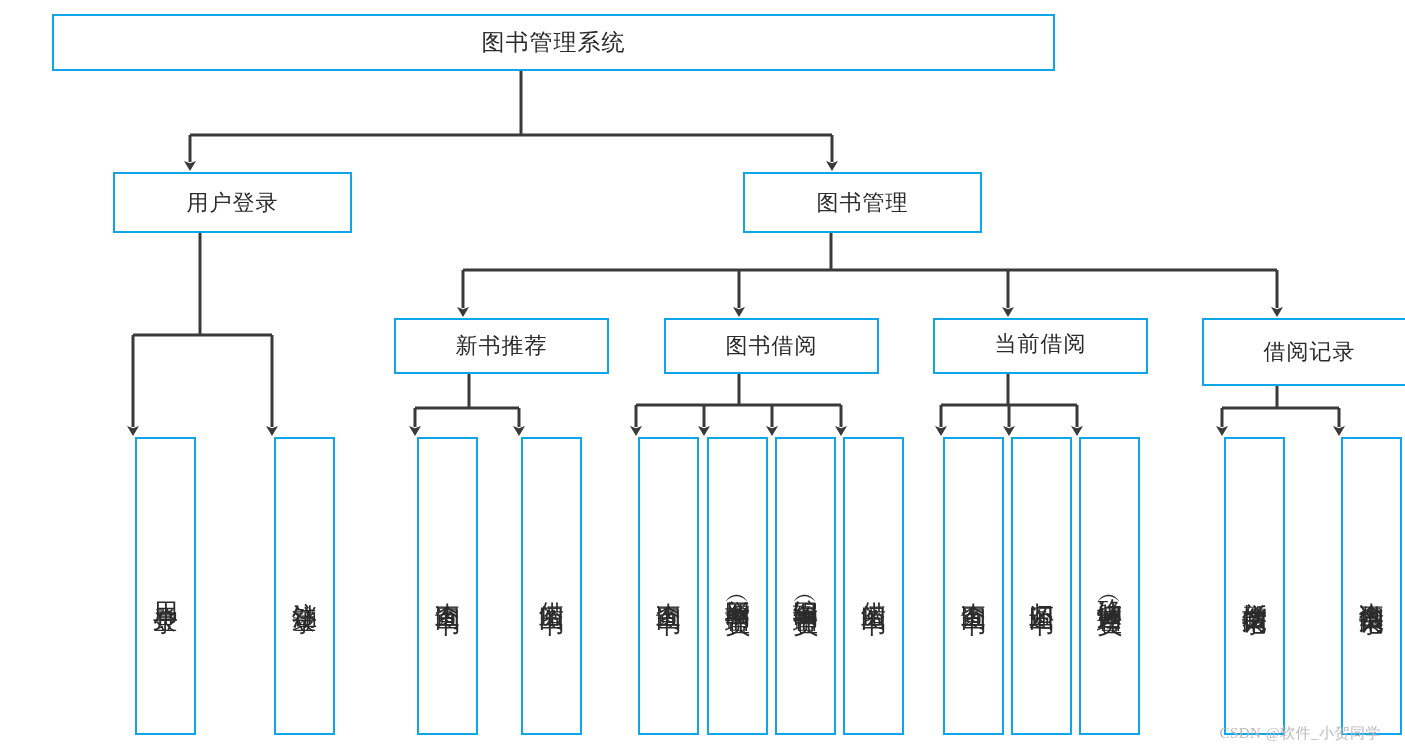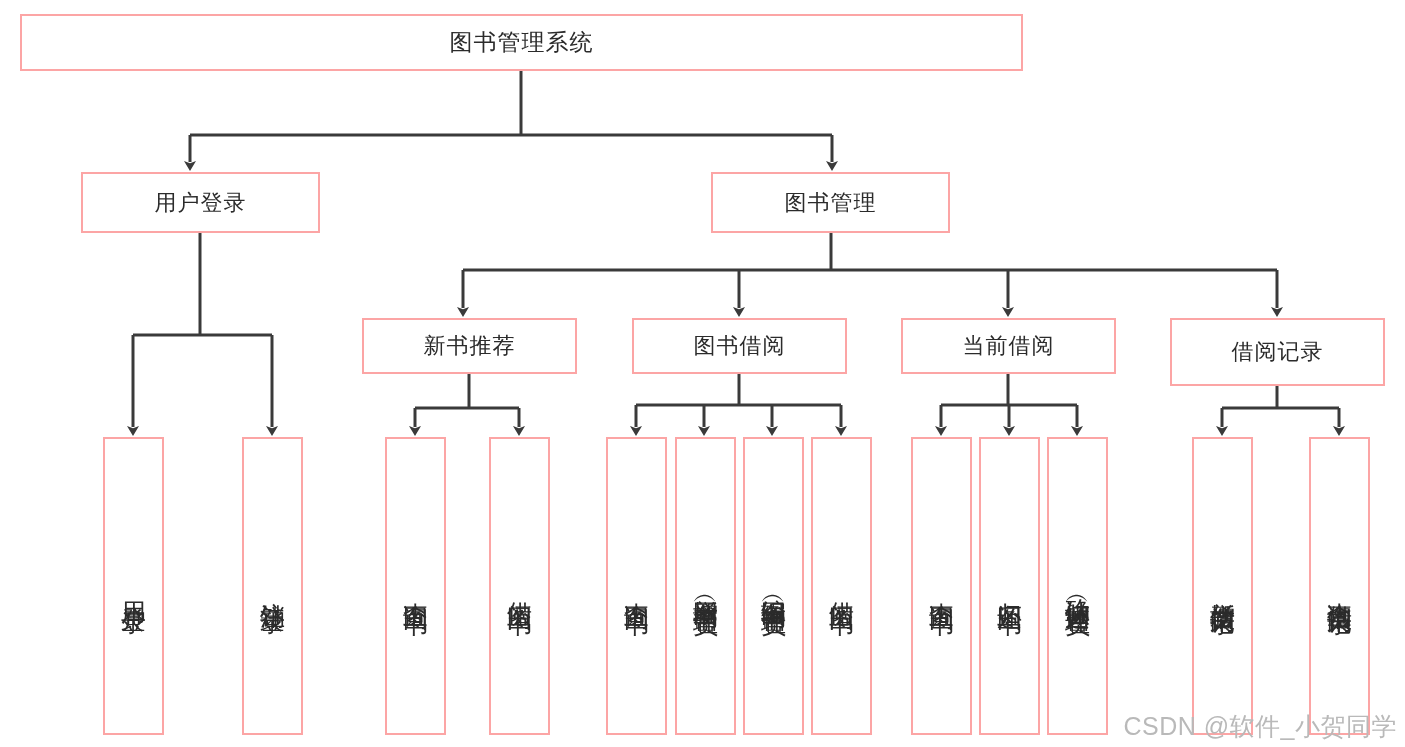--- a/index.html
+++ b/index.html
@@ -24,25 +24,26 @@
     left: 0;
     top: 0;
     width: 1405px;
     height: 747px;
     pointer-events: none;
   }
   .node {
     position: absolute;
     box-sizing: border-box;
     background: #ffffff;
-    border: 2px solid #fca5a5;
+    border: 2px solid #0ea5e9;
     display: flex;
     align-items: center;
     justify-content: center;
     color: #2b2b2b;
+    margin-left: 32px;
   }
   .node-label {
     display: block;
     text-align: center;
     line-height: 1.18;
     color: #2b2b2b;
   }
   
   .node.horiz .node-label {
     font-size: 22px;
@@ -65,25 +66,25 @@
     line-height: 1.08;
     letter-spacing: 3px;
     max-height: 272px;
   }
   .node.vert.long .node-label {
     max-height: 252px;
     letter-spacing: 2px;
   }
   #watermark {
     position: absolute;
-    right: 8px;
+    right: 24px;
     bottom: 4px;
-    font-size: 25px;
+    font-size: 15px;
     color: #b9b9b9;
-    font-family: Liberation Sans, sans-serif;
+    font-family: Liberation Serif, serif;
     white-space: nowrap;
     letter-spacing: 0.5px;
   }
 </style>
 </head>
 <body>
 
 <div id="canvas">
 
   <svg id="edges" viewBox="0 0 1405 747" xmlns="http://www.w3.org/2000/svg">
@@ -147,21 +148,21 @@
   <div class="node horiz" style="left:711px; top:172px; width:239px; height:61px;">
     <span class="node-label">图书管理</span>
   </div>
 
   <div class="node horiz" style="left:362px; top:318px; width:215px; height:56px;">
     <span class="node-label">新书推荐</span>
   </div>
   <div class="node horiz" style="left:632px; top:318px; width:215px; height:56px;align-items:center;">
     <span class="node-label">图书借阅</span>
   </div>
-  <div class="node horiz" style="left:901px; top:318px; width:215px; height:56px;">
+  <div class="node horiz" style="left:901px; top:318px; width:215px; height:56px;font-family:Liberation Mono, monospace;">
     <span class="node-label">当前借阅</span>
   </div>
   <div class="node horiz" style="left:1170px; top:318px; width:215px; height:68px;">
     <span class="node-label">借阅记录</span>
   </div>
 
   <div class="node vert" style="left:103px; top:437px; width:61px; height:298px;">
     <span class="node-label">用户登录</span>
   </div>
   <div class="node vert" style="left:242px; top:437px; width:61px; height:298px;">

